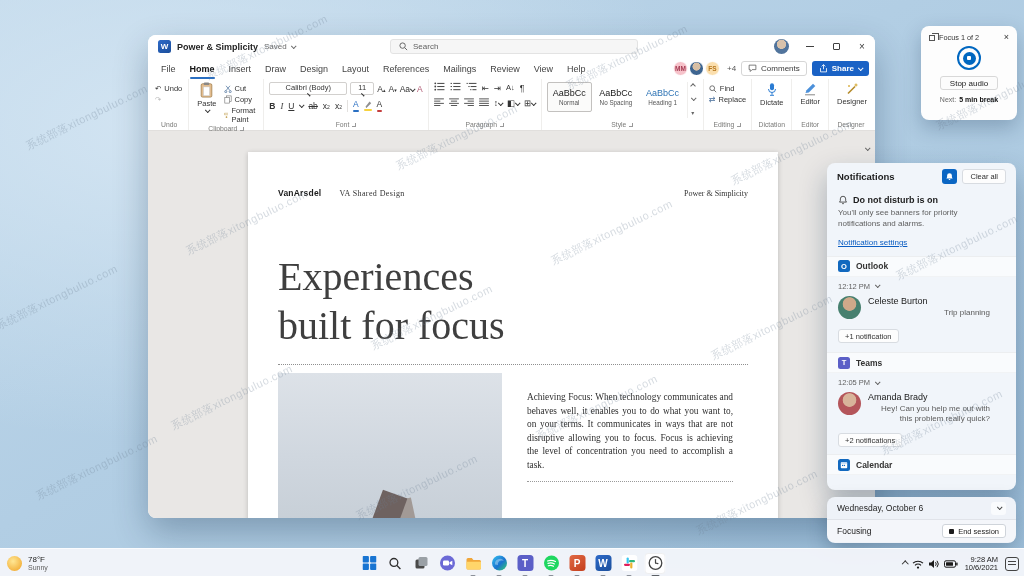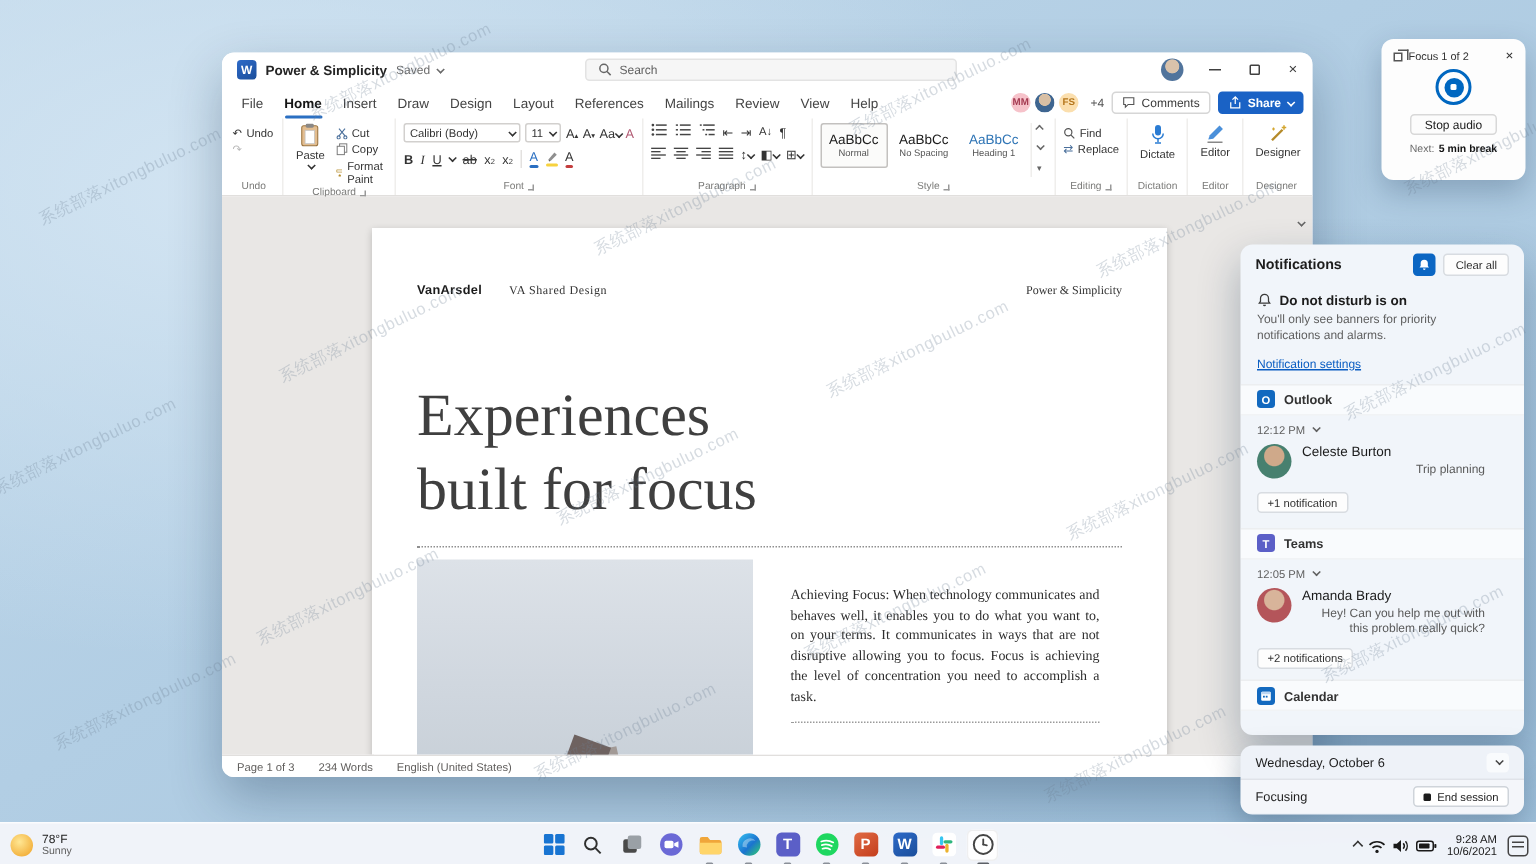--- a/index.html
+++ b/index.html
@@ -51,21 +51,21 @@
   .ribbon{height:52px;border-bottom:1px solid #e1dfdd;display:flex;padding:0 2px;background:#fff;}
   .group{display:flex;flex-direction:column;padding:3px 5px 0;border-right:1px solid #efeeec;}
   .gbody{display:flex;gap:4px;flex:1;align-items:flex-start;}
   .glabel{font-size:6.8px;color:#7a7a78;text-align:center;padding:1px 0 2px;display:flex;justify-content:center;align-items:center;gap:3px;}
   .dlg{width:4px;height:4px;border-right:1px solid #999;border-bottom:1px solid #999;}
   .rrow{display:flex;align-items:center;gap:3px;font-size:8px;color:#333;}
   .rcol{display:flex;flex-direction:column;gap:2px;}
   .rbtn{display:flex;align-items:center;gap:3px;font-size:7.5px;color:#333;}
   .pale{opacity:.35;}
   .bigbtn{display:flex;flex-direction:column;align-items:center;font-size:7.5px;color:#333;gap:1px;padding:0 3px;}
-  .combo{border:1px solid #d2d0ce;height:13px;display:flex;align-items:center;padding:0 3px;font-size:7.5px;color:#333;gap:3px;border-radius:2px;}
+  .combo{border:1px solid #d2d0ce;height:13px;display:flex;align-items:center;padding:0 3px;font-size:7.5px;color:#333;gap:3px;border-radius:2px;flex-direction:column;}
   .glyph{font-size:8.5px;color:#333;display:inline-flex;align-items:baseline;}
   .glyph sup{font-size:5px;}
   .b{font-weight:800;} .i{font-style:italic;font-family:"Liberation Serif",serif;} .u{text-decoration:underline;} .st{text-decoration:line-through;}
   .bar-y,.bar-r,.bar-b{position:relative;padding-bottom:3px;}
   .bar-y::after,.bar-r::after,.bar-b::after{content:'';position:absolute;left:0;right:0;bottom:0;height:2.5px;border-radius:1px;}
   .bar-y::after{background:#f7d23e;} .bar-r::after{background:#c43e3e;} .bar-b::after{background:#2a6fc2;}
   .chip{width:45px;height:30px;border:1px solid transparent;border-radius:2px;display:flex;flex-direction:column;
     align-items:center;justify-content:center;gap:1px;}
   .chip.sel{border-color:#c3c1bf;background:#fbfbfa;}
   .chip .sample{font-size:9px;color:#1a1a1a;}
@@ -542,25 +542,20 @@
               <div class="obj1"></div>
           </div>
           <div class="doc-txtcol">
             <p class="doc-par">Achieving Focus: When technology communicates and behaves well, it enables you to do what you want to, on your terms. It communicates in ways that are not disruptive allowing you to focus. Focus is achieving the level of concentration you need to accomplish a task.</p>
             <div class="dotline"></div>
           </div>
         </div>
       </div>
     </div>
 
-    <div class="statusbar">
-      <span>Page 1 of 3</span>
-      <span>234 Words</span>
-      <span>English (United States)</span>
-    </div>
   </div>
 
   <div class="focus-widget">
     <div class="fw-head">
       <i class="ic-restore"></i>
       <span>Focus 1 of 2</span>
       <span class="fw-close">×</span>
     </div>
     <div class="ring">
       <div class="ring-in">

